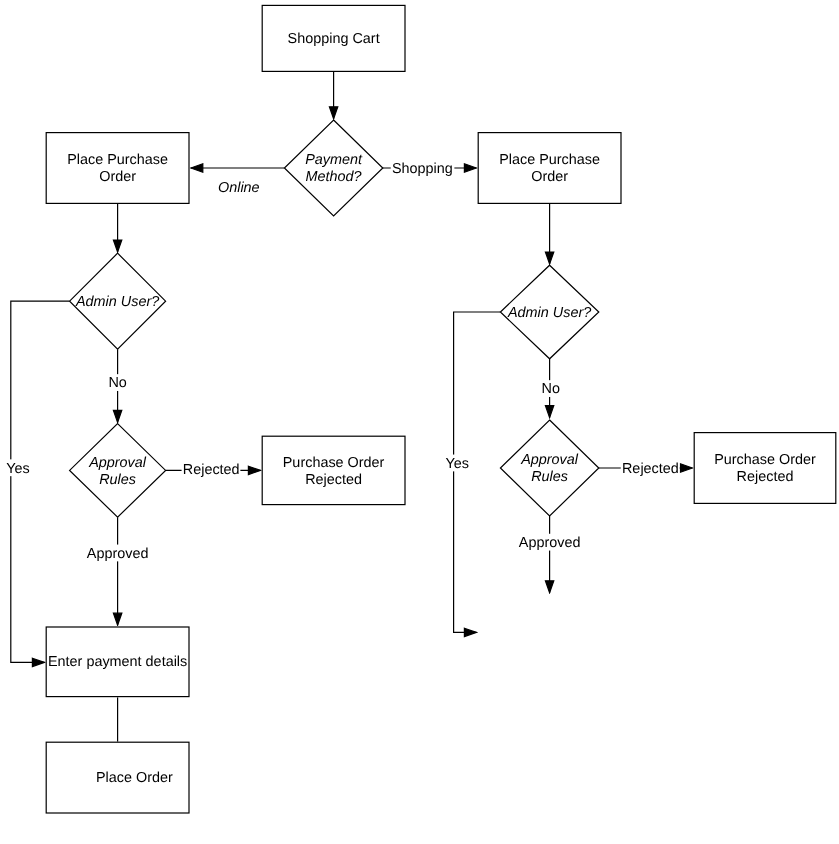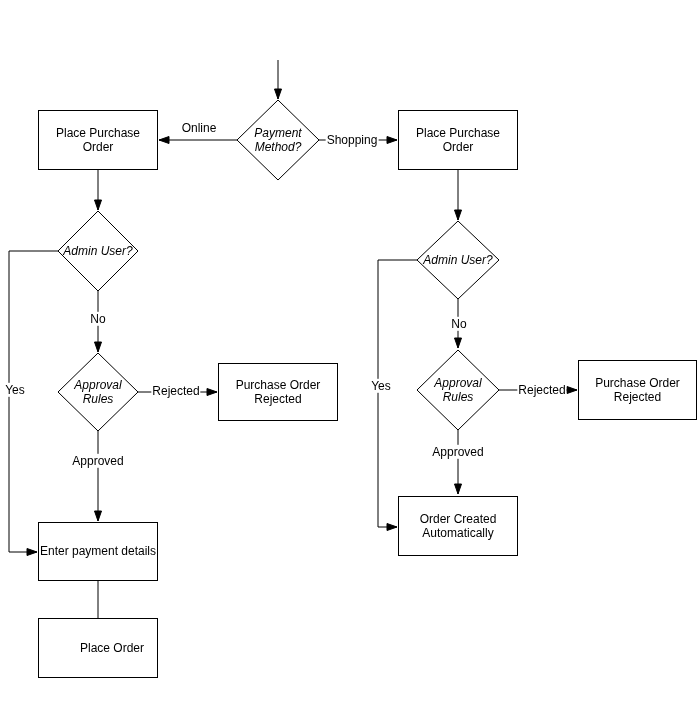--- a/index.html
+++ b/index.html
@@ -60,21 +60,21 @@
   #n-place-order     { left: 38px;  top: 618px; width: 120px; height: 60px; padding-left: 28px; }
 
   
   #d-payment-method  { left: 240px; top: 112px; width: 76px; height: 56px; }
   #d-admin-online    { left: 60px;  top: 239px; width: 76px; height: 24px; }
   #d-approval-online { left: 60px;  top: 364px; width: 76px; height: 56px; }
   #d-admin-offline   { left: 420px; top: 248px; width: 76px; height: 24px; }
   #d-approval-offline{ left: 420px; top: 362px; width: 76px; height: 56px; }
 
   
-  #el-online           { left: 199px; top: 128px; }
+  #el-online           { left: 199px; top: 156px; font-style: italic; }
   #el-offline          { left: 352px; top: 140px; }
   #el-no-online        { left: 98px;  top: 319px; }
   #el-yes-online       { left: 15px;  top: 390px; }
   #el-rejected-online  { left: 176px; top: 391px; }
   #el-approved-online  { left: 98px;  top: 461px; }
   #el-no-offline       { left: 459px; top: 324px; }
   #el-yes-offline      { left: 381px; top: 386px; }
   #el-rejected-offline { left: 542px; top: 390px; }
   #el-approved-offline { left: 458px; top: 452px; }
 </style>
@@ -105,37 +105,37 @@
     <polyline points="499,390 577,390" marker-end="url(#arrow)"></polyline>
     <polyline points="458,430 458,494" marker-end="url(#arrow)"></polyline>
 
     <polygon class="diamond" points="278,100 319,140 278,180 237,140"></polygon>
     <polygon class="diamond" points="98,211 138,251 98,291 58,251"></polygon>
     <polygon class="diamond" points="98,353 138,392 98,431 58,392"></polygon>
     <polygon class="diamond" points="458,221 499,260 458,299 417,260"></polygon>
     <polygon class="diamond" points="458,350 499,390 458,430 417,390"></polygon>
   </svg>
 
+  <div class="node rect" id="n-shopping-cart">
+    <span>Shopping Cart</span>
+  </div>
   <div class="node rect" id="n-ppo-online">
     <span>Place Purchase Order</span>
   </div>
   <div class="node rect" id="n-ppo-offline">
     <span>Place Purchase Order</span>
   </div>
   <div class="node rect" id="n-por-online">
     <span>Purchase Order Rejected</span>
   </div>
   <div class="node rect" id="n-por-offline">
     <span>Purchase Order Rejected</span>
   </div>
   <div class="node rect" id="n-enter-payment">
     <span class="nowrap">Enter payment details</span>
-  </div>
-  <div class="node rect" id="n-order-created">
-    <span>Order Created Automatically</span>
   </div>
   <div class="node rect" id="n-place-order">
     <span>Place Order</span>
   </div>
 
   <div class="dlabel" id="d-payment-method">Payment Method?</div>
   <div class="dlabel" id="d-admin-online">Admin User?</div>
   <div class="dlabel" id="d-approval-online">Approval Rules</div>
   <div class="dlabel" id="d-admin-offline">Admin User?</div>
   <div class="dlabel" id="d-approval-offline">Approval Rules</div>

